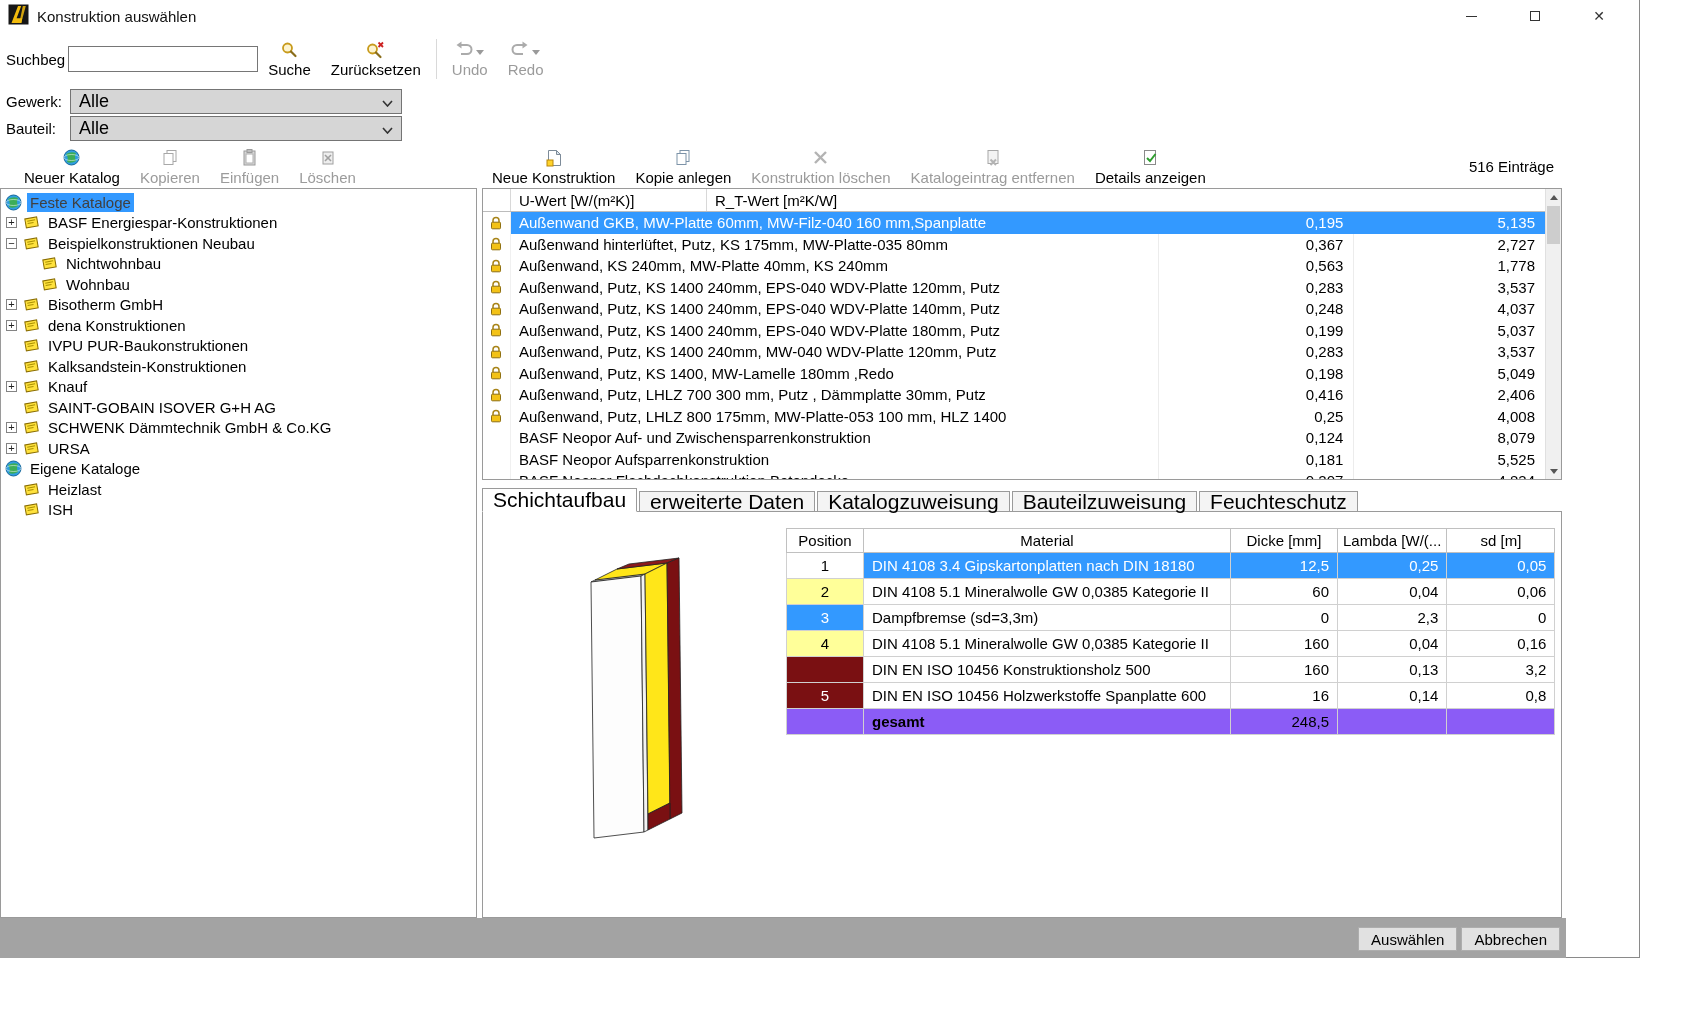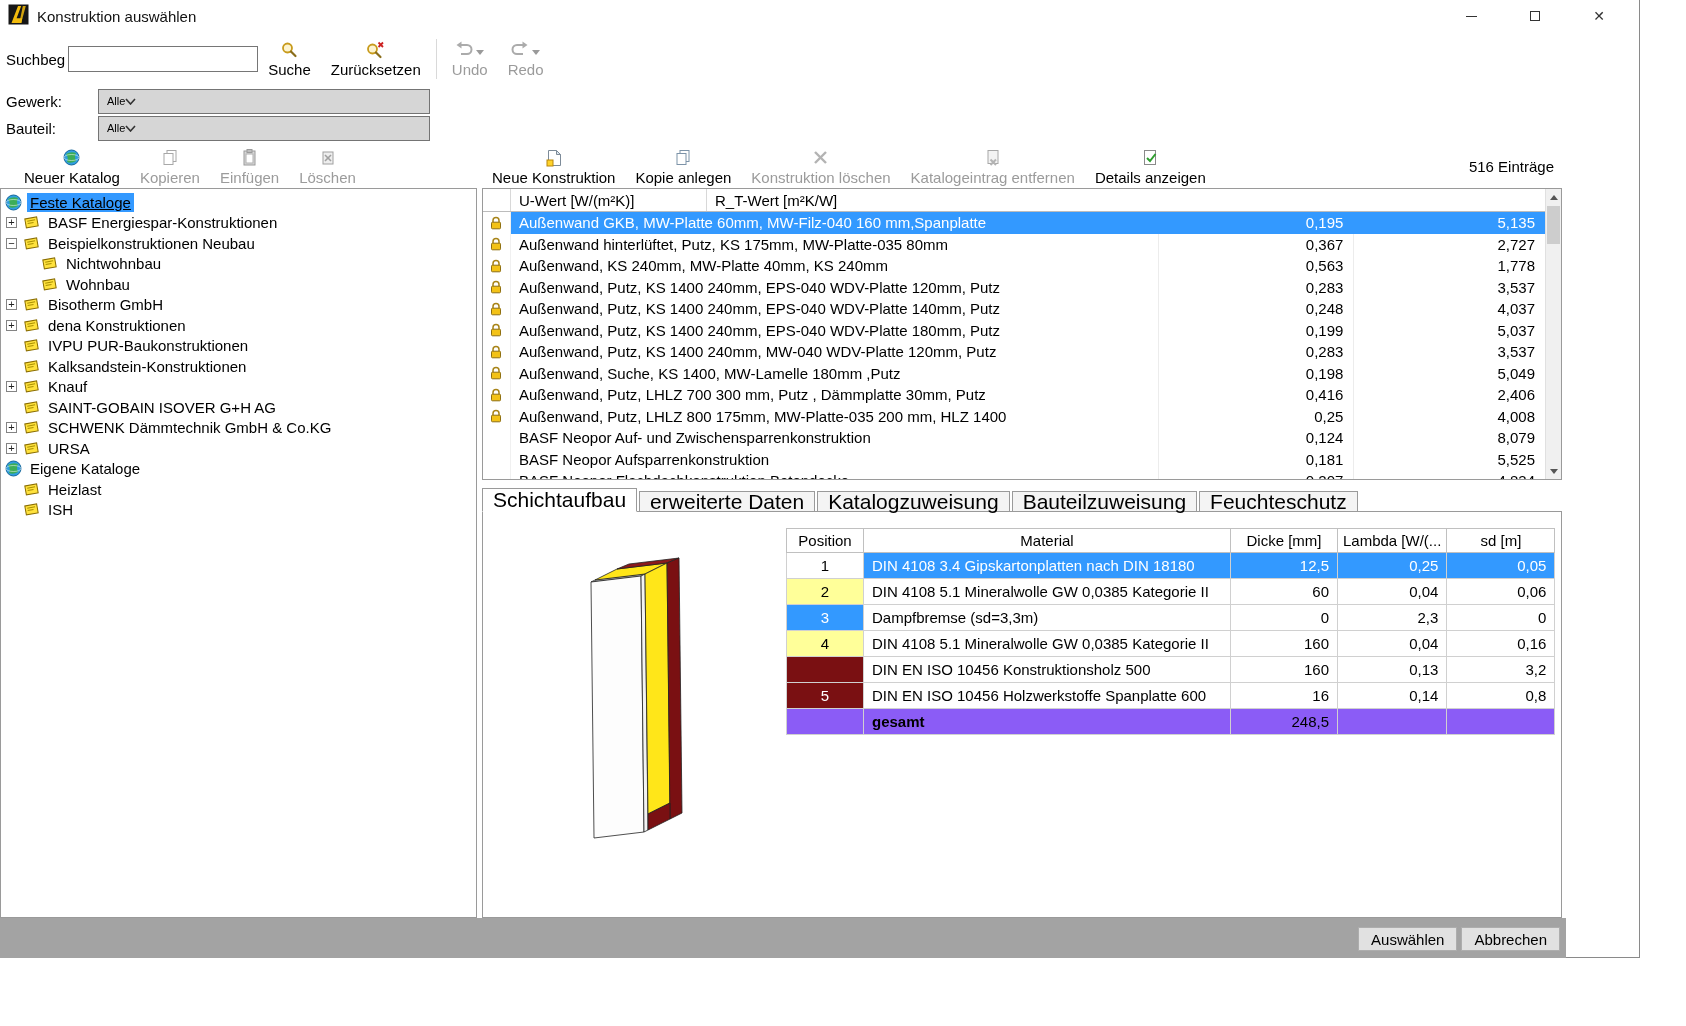--- a/index.html
+++ b/index.html
@@ -20,35 +20,35 @@
   .lbl{font-size:15px;}
   .search-input{width:190px;height:26px;border:1px solid #767676;margin-left:3px;font-size:15px;padding:0 5px;outline:none;}
   .tb-item{display:flex;flex-direction:column;align-items:center;padding:2px 10px;font-size:15px;gap:2px;cursor:default;}
   .tb-item .tb-icon{height:19px;display:flex;align-items:center;gap:3px;}
   .tb-item.disabled{color:#9b9b9b;}
   .vsep{width:1px;height:40px;background:#d9d9d9;margin:0 5px;}
 
   
   .filter-row{position:absolute;left:6px;height:26px;display:flex;align-items:center;}
   .flbl{width:64px;font-size:15px;}
-  .combo{width:332px;height:25px;background:#d6d6d6;border:1px solid #747474;display:flex;align-items:center;justify-content:flex-start;padding:0 8px;font-size:11px;cursor:default;margin-left:28px;}
+  .combo{width:332px;height:25px;background:#d6d6d6;border:1px solid #747474;display:flex;align-items:center;justify-content:space-between;padding:0 8px;font-size:18px;cursor:default;}
 
   
   .catalog-toolbar{position:absolute;left:14px;top:146px;width:475px;height:44px;display:flex;align-items:flex-start;}
   .constr-toolbar{position:absolute;left:482px;top:146px;width:1080px;height:44px;display:flex;align-items:flex-start;}
   .entry-count{margin-left:auto;font-size:15px;padding:12px 8px 0 0;}
 
   
   .tree-panel{position:absolute;left:0;top:188px;width:477px;height:730px;border:1px solid #9a9a9a;background:#fff;padding-top:3px;overflow:hidden;}
   .tree-row{display:flex;align-items:center;height:20.5px;padding-left:4px;font-size:15px;white-space:nowrap;cursor:default;}
   .expander{width:11px;height:11px;border:1px solid #848484;background:#fff;font-size:11px;color:#222;margin:0 6px 0 1px;flex:none;display:inline-flex;align-items:center;justify-content:center;line-height:9px;}
   .expander.spacer{border:none;background:transparent;}
   .tree-icon{width:18px;height:16px;margin-right:4px;flex:none;display:flex;align-items:center;}
   .tree-label{padding:1px 3px;}
-  .tree-label.sel{background:#3399ff;color:#000000;text-decoration:underline;}
+  .tree-label.sel{background:#3399ff;color:#404040;}
 
   
   .list-panel{position:absolute;left:482px;top:188px;width:1080px;height:292px;border:1px solid #9a9a9a;background:#fff;}
   .list-inner{position:absolute;top:0;left:0;right:16px;bottom:0;overflow:hidden;}
   .list-header{display:flex;height:23px;border-bottom:1px solid #bcbcbc;align-items:center;background:#fff;}
   .hc{height:100%;display:flex;align-items:center;font-size:15px;border-right:1px solid #d8d8d8;}
   .h-lock{width:28px;}
   .h-name{width:649px;padding-left:8px;}
   .h-u{width:196px;padding-left:8px;}
   .h-rt{width:191px;padding-left:8px;border-right:none;}
@@ -577,21 +577,21 @@
             <span class="c-u">0,283</span>
             <span class="c-rt">3,537</span>
           </div>
           <div class="lrow">
             <span class="c-lock">
               <svg width="12" height="14" viewBox="0 0 12 14">
                 <path d="M3 6.5 V4.5 a3 3 0 0 1 6 0 V6.5" fill="none" stroke="#a88418" stroke-width="1.5"></path>
                 <rect x="1.5" y="6.2" width="9" height="6.6" rx="1" fill="#f3c217" stroke="#8d6e10"></rect>
               </svg>
             </span>
-            <span class="c-name">Außenwand, Suche, KS 1400, MW-Lamelle  180mm ,Putz</span>
+            <span class="c-name">Außenwand, Putz, KS 1400, MW-Lamelle  180mm ,Redo</span>
             <span class="c-u">0,198</span>
             <span class="c-rt">5,049</span>
           </div>
           <div class="lrow">
             <span class="c-lock">
               <svg width="12" height="14" viewBox="0 0 12 14">
                 <path d="M3 6.5 V4.5 a3 3 0 0 1 6 0 V6.5" fill="none" stroke="#a88418" stroke-width="1.5"></path>
                 <rect x="1.5" y="6.2" width="9" height="6.6" rx="1" fill="#f3c217" stroke="#8d6e10"></rect>
               </svg>
             </span>
@@ -599,21 +599,21 @@
             <span class="c-u">0,416</span>
             <span class="c-rt">2,406</span>
           </div>
           <div class="lrow">
             <span class="c-lock">
               <svg width="12" height="14" viewBox="0 0 12 14">
                 <path d="M3 6.5 V4.5 a3 3 0 0 1 6 0 V6.5" fill="none" stroke="#a88418" stroke-width="1.5"></path>
                 <rect x="1.5" y="6.2" width="9" height="6.6" rx="1" fill="#f3c217" stroke="#8d6e10"></rect>
               </svg>
             </span>
-            <span class="c-name">Außenwand, Putz, LHLZ 800 175mm, MW-Platte-035 200 mm, HLZ 1400</span>
+            <span class="c-name">Außenwand, Putz, LHLZ 800 175mm, MW-Platte-053 100 mm, HLZ 1400</span>
             <span class="c-u">0,25</span>
             <span class="c-rt">4,008</span>
           </div>
           <div class="lrow">
             <span class="c-lock"></span>
             <span class="c-name">BASF Neopor Auf- und Zwischensparrenkonstruktion</span>
             <span class="c-u">0,124</span>
             <span class="c-rt">8,079</span>
           </div>
           <div class="lrow">

